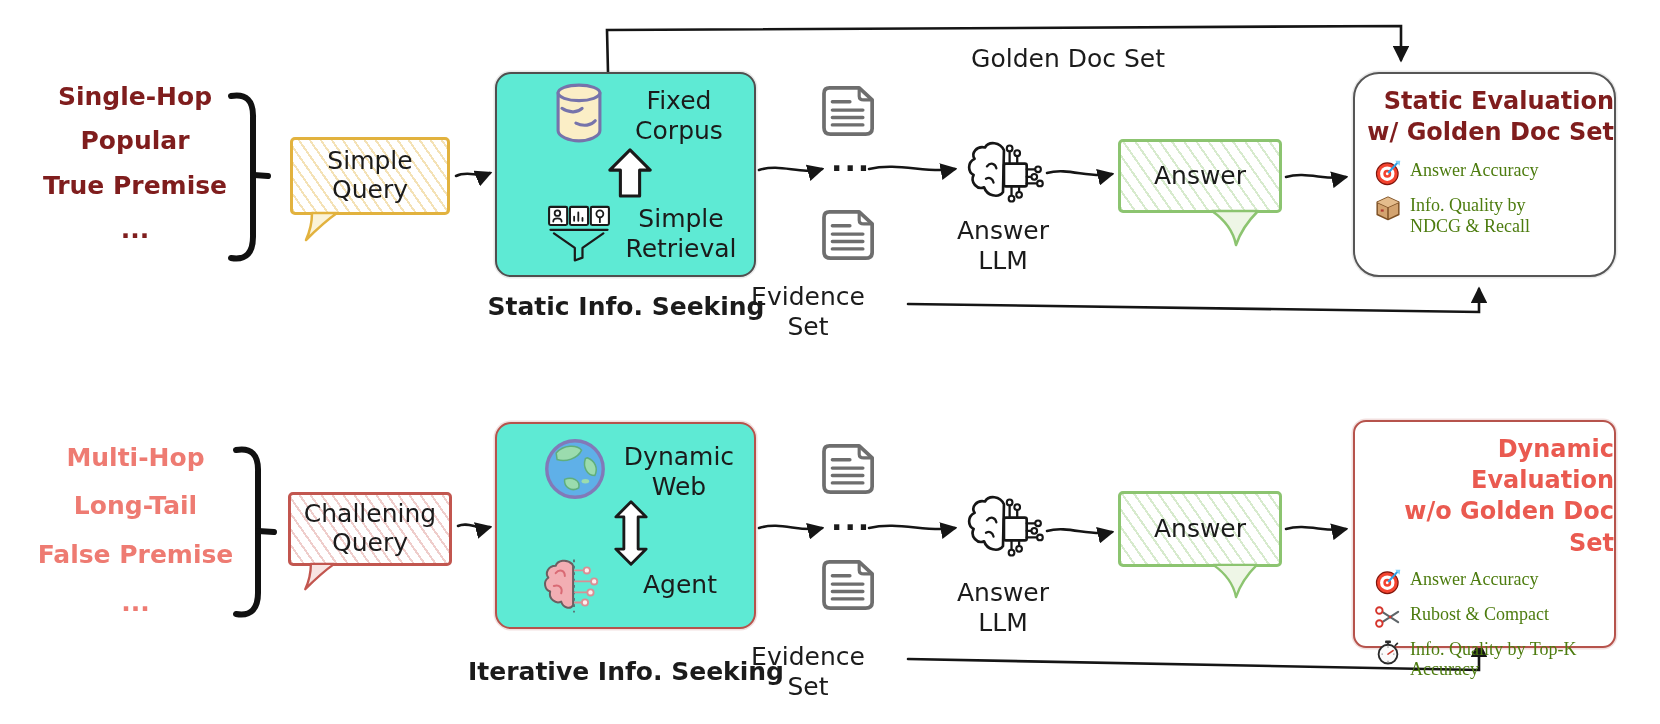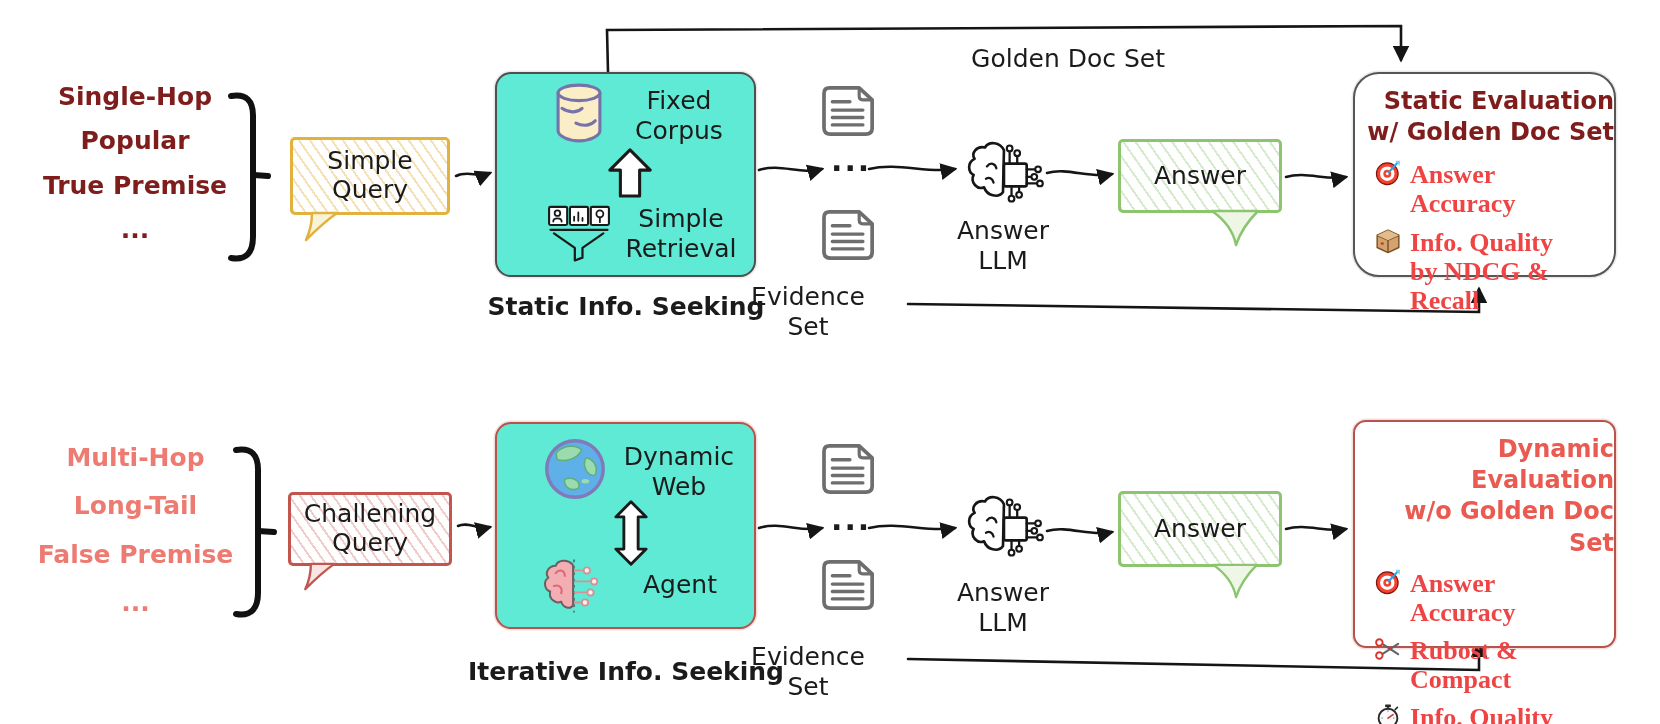--- a/index.html
+++ b/index.html
@@ -27,21 +27,21 @@
   .nodeLabel{font-size:25px;font-weight:bold;text-align:center;line-height:1.1;}
   .innerText{font-size:25px;line-height:1.18;text-align:center;}
   .stackText{font-size:25px;line-height:1.2;text-align:center;}
   .ellipsis{font-size:30px;font-weight:bold;letter-spacing:2px;}
   .evalbox{border:2.5px solid #565656;border-radius:26px;background:#fff;
            box-shadow:0 0 0 1.5px rgba(80,80,80,0.12);}
   .evalbox.redbox{border-color:#b6534c;box-shadow:0 0 0 1.5px rgba(182,83,76,0.18);border-radius:13px;}
   .evalTitle{font-weight:bold;font-size:24px;text-align:right;line-height:1.3;}
   .evalItems{display:flex;flex-direction:column;gap:9px;}
   .evalRow{display:flex;align-items:flex-start;gap:9px;}
-  .evalRow .txt{font-size:26px;line-height:1.12;color:#ef4444;font-weight:bold;}
+  .evalRow .txt{font-size:18px;line-height:1.12;color:#4d7c0f;}
   .evalRow svg{flex:0 0 auto;margin-top:0px;}
   svg{display:block;}
 </style>
 </head>
 <body>
 
 <div id="canvas">
 
   <svg class="abs" style="left:0;top:0;" width="1660" height="724" viewBox="0 0 1660 724">
     <defs>

